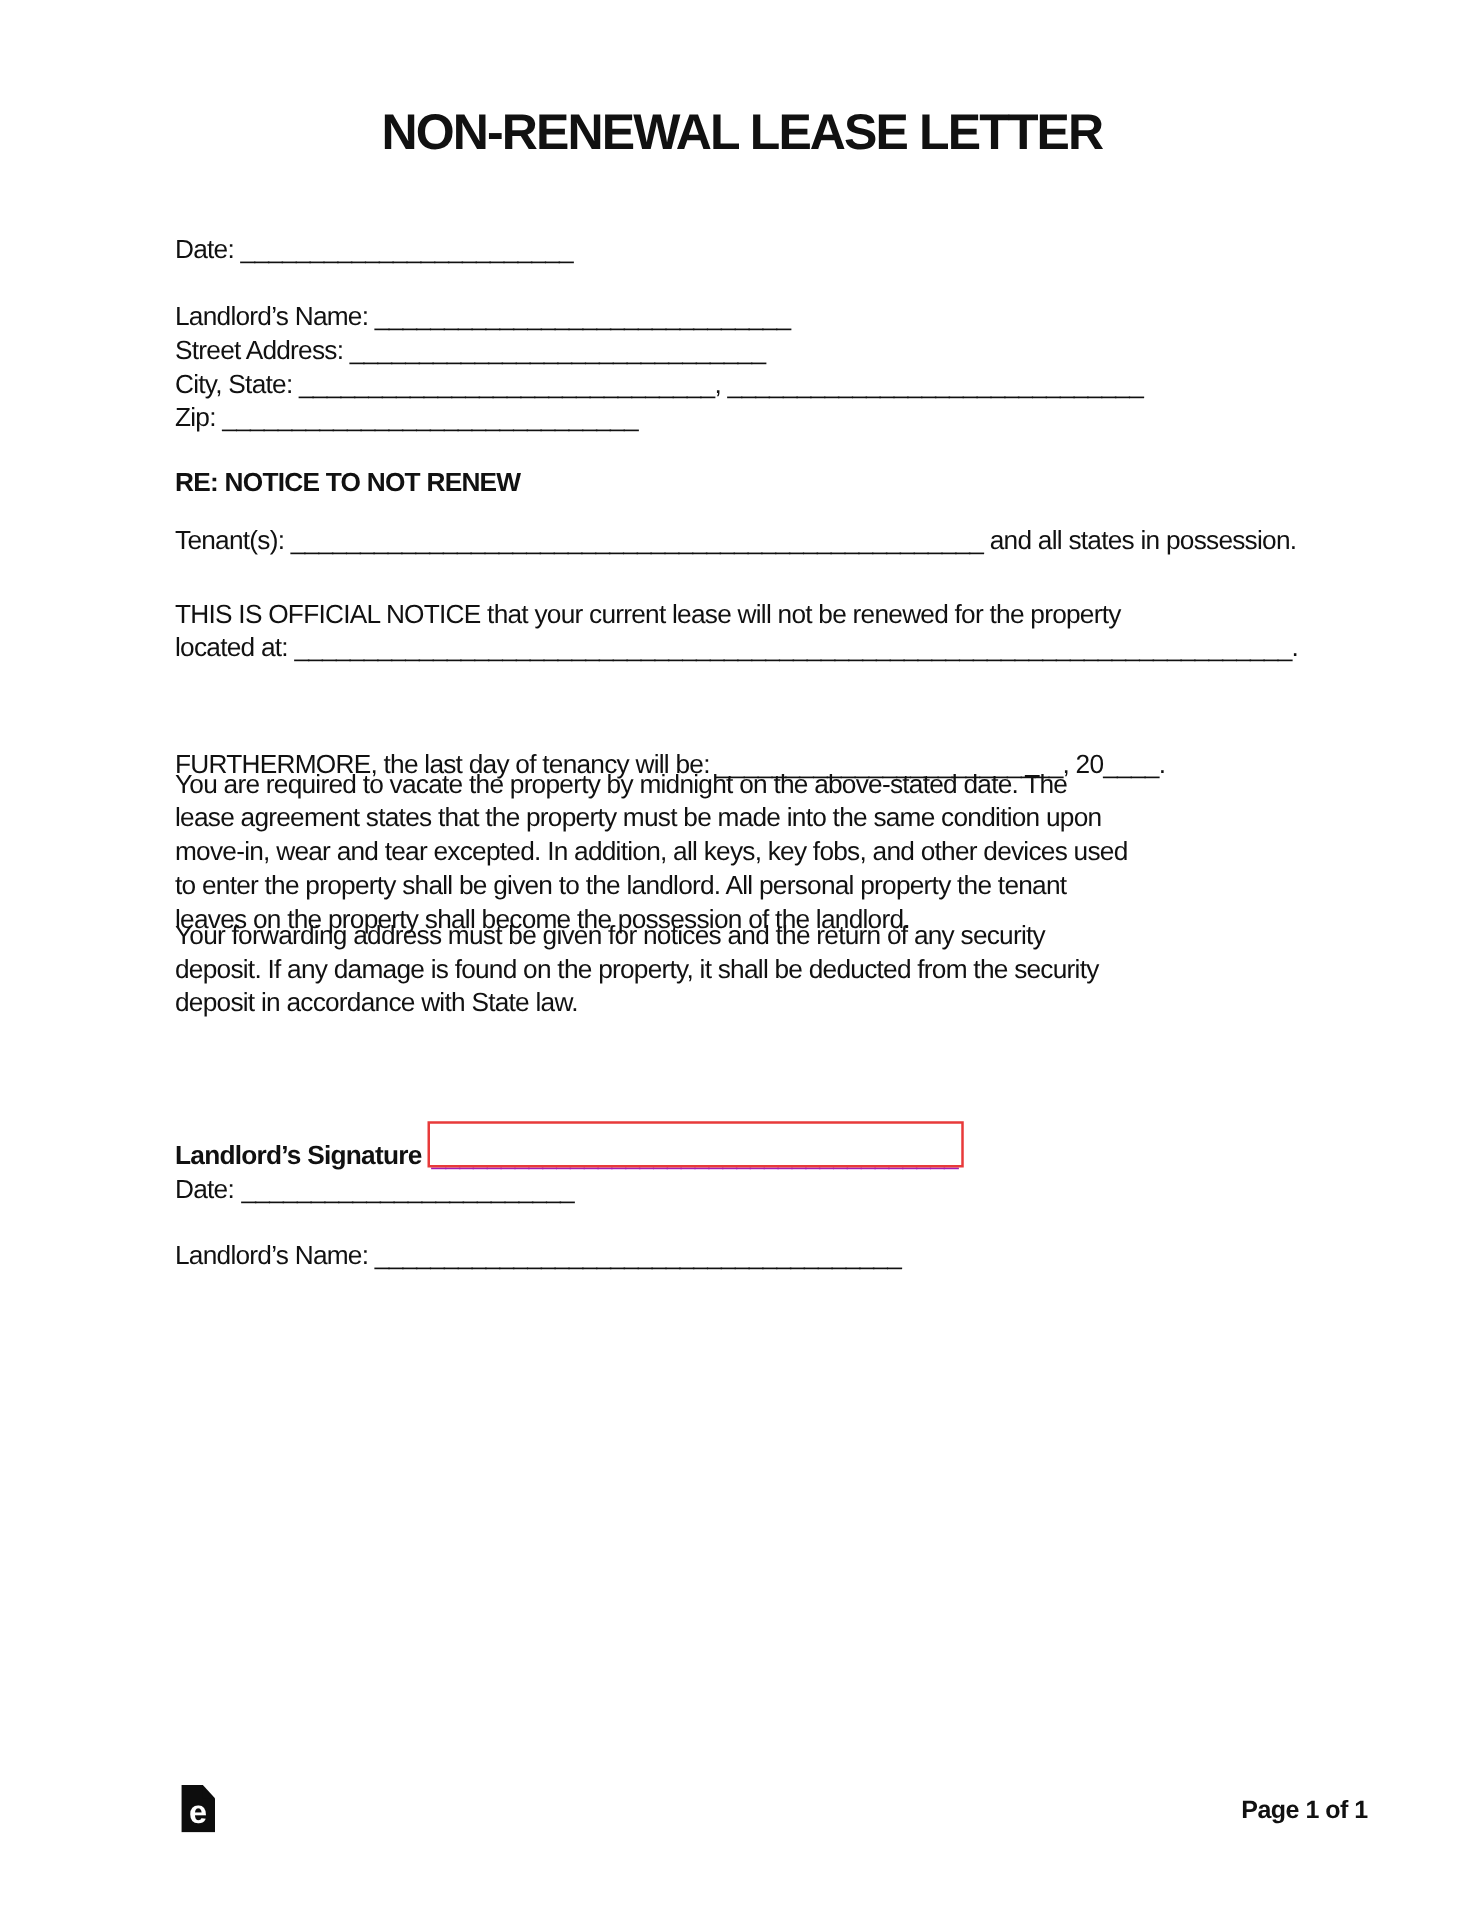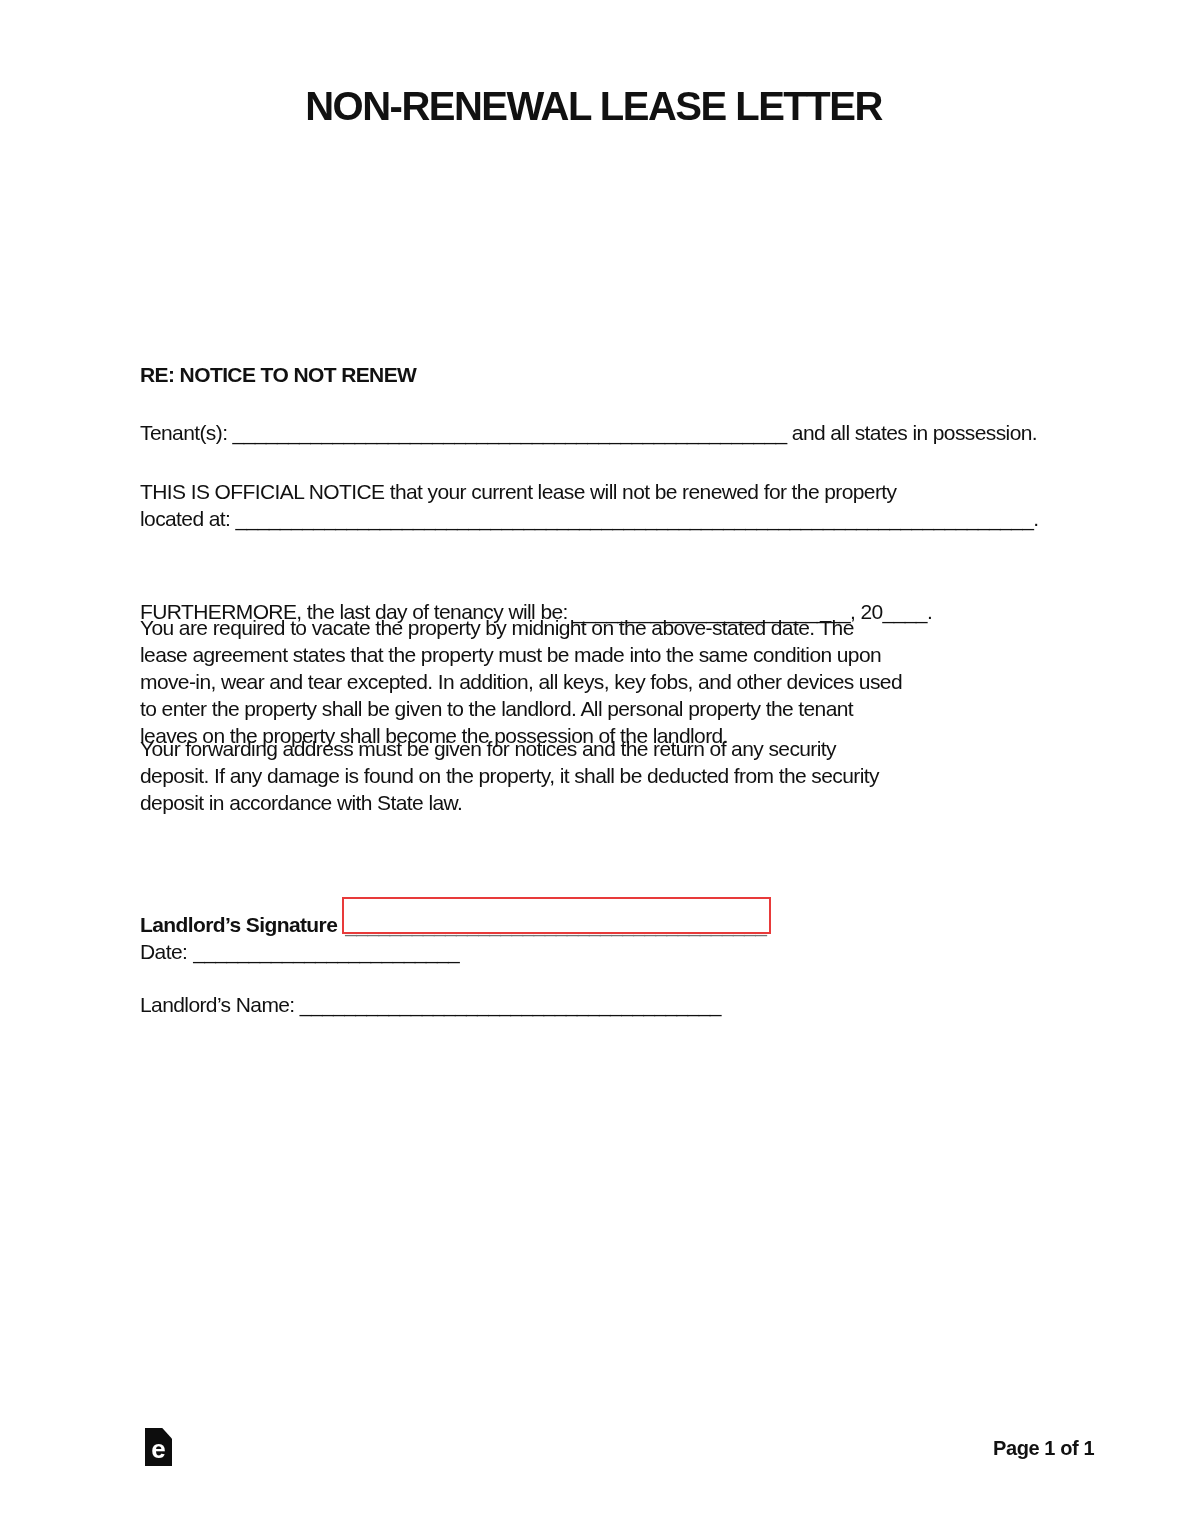--- a/index.html
+++ b/index.html
@@ -46,21 +46,21 @@
     white-space: normal;
   }
   .sig-row > span { vertical-align: baseline; }
   .sig-field {
     position: relative;
     display: inline-block;
     margin-left: 8px;
     margin-right: 6px;
   }
   .sig-underscores {
-    color: #737373;
+    color: #a21caf;
     white-space: nowrap;
   }
   .sig-redbox {
     position: absolute;
     left: -3px;
     right: -5px;
     bottom: 4px;
     height: 33px;
     border: 2.5px solid #e83a3a;
     background: transparent;
@@ -109,23 +109,28 @@
     font-weight: bold;
   }
 </style>
 </head>
 <body>
 
 <div class="page">
 
   <div class="doc-title">NON-RENEWAL LEASE LETTER</div>
 
+  <div class="block" style="top:186px;">Date: ________________________</div>
 
+  <div class="block" style="top:240px;">Landlord’s Name: ______________________________
+Street Address: ______________________________
+City, State: ______________________________, ______________________________
+Zip: ______________________________</div>
 
-  <div class="block bold" style="top:361px;">RE: NOTICE TO NOT RENEW</div>
+  <div class="block bold" style="top:373px;">RE: NOTICE TO NOT RENEW</div>
 
   <div class="block" style="top:419px;">Tenant(s): __________________________________________________ and all states in possession.</div>
 
   <div class="block" style="top:478px;">THIS IS OFFICIAL NOTICE that your current lease will not be renewed for the property
 located at: ________________________________________________________________________.</div>
 
   <div class="block" style="top:561px;margin-top:37px;">FURTHERMORE, the last day of tenancy will be: _________________________, 20____.</div>
 
   <div class="block" style="top:614px;">You are required to vacate the property by midnight on the above-stated date. The
 lease agreement states that the property must be made into the same condition upon

